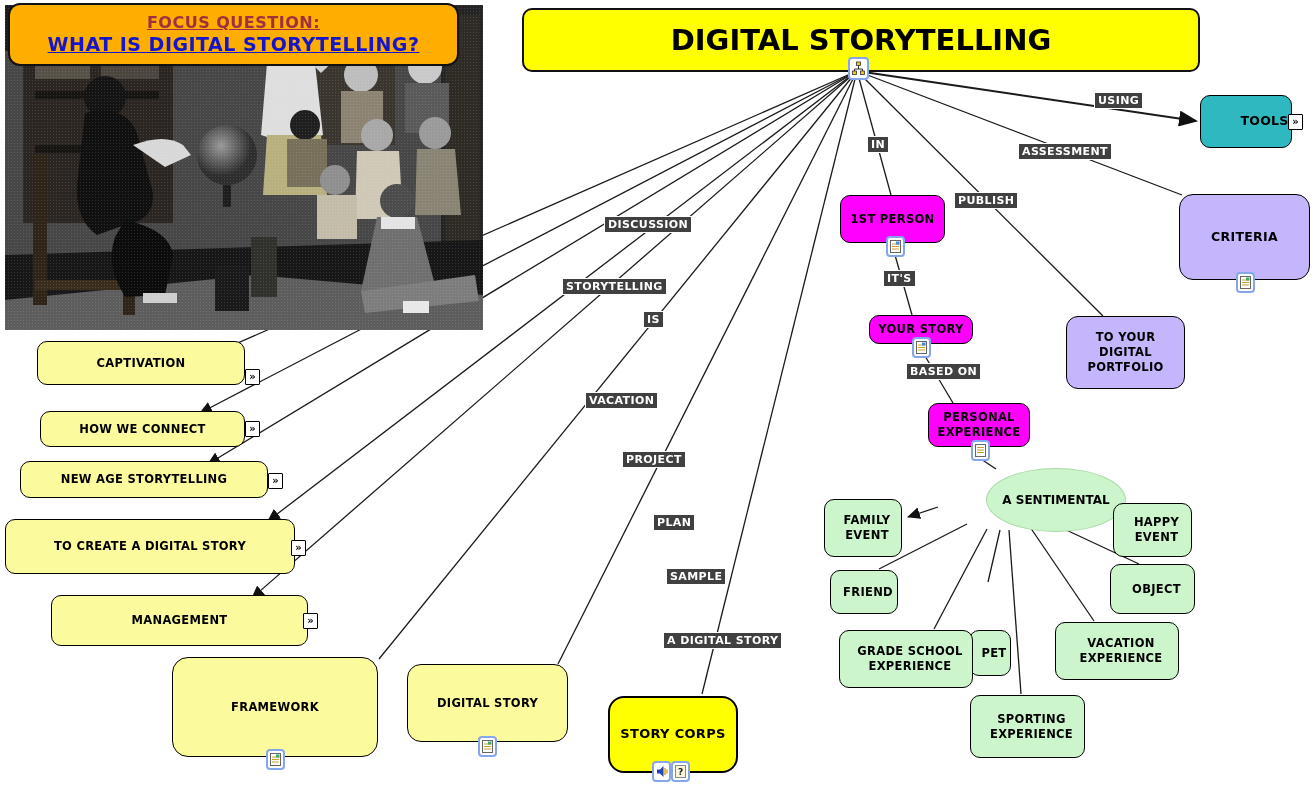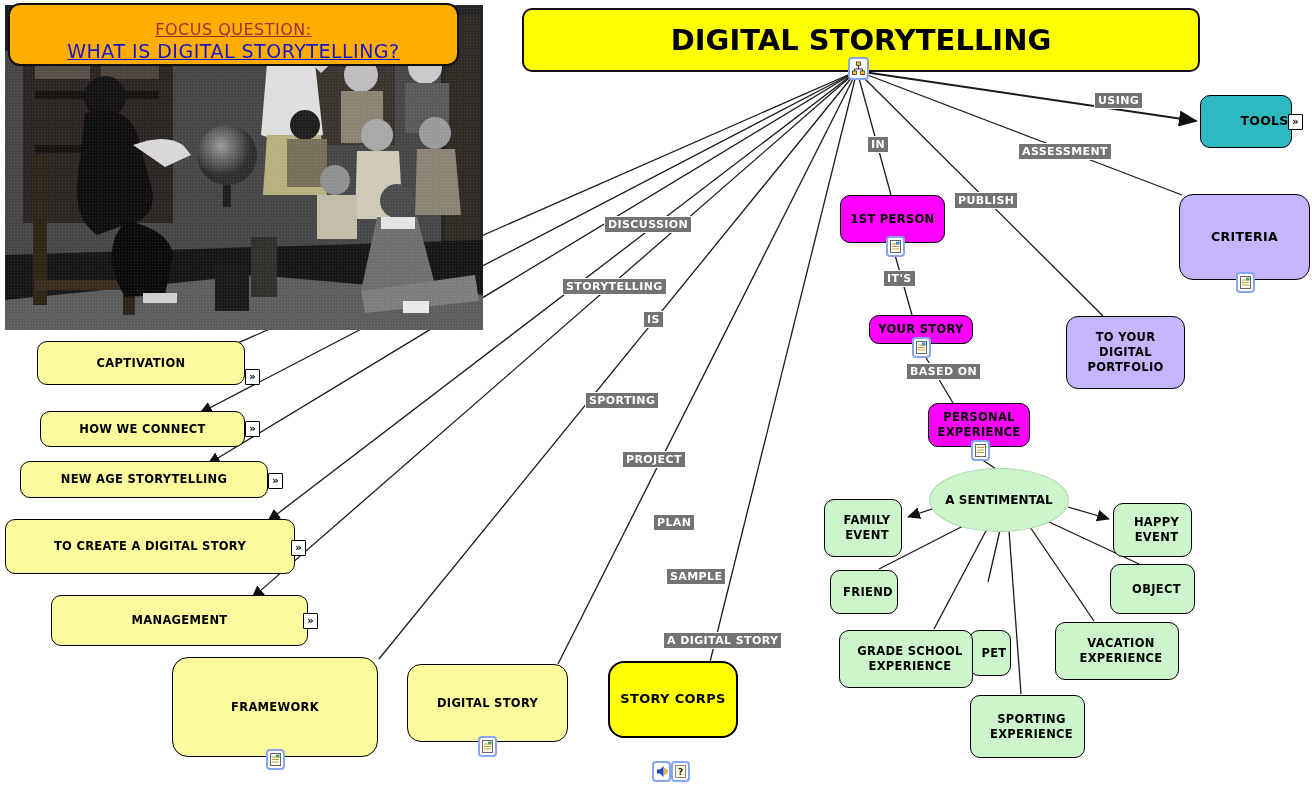--- a/index.html
+++ b/index.html
@@ -5,22 +5,22 @@
   html,body{margin:0;padding:0;background:#fff;}
   #canvas{
     position:relative;width:1312px;height:785px;overflow:hidden;background:#fff;
     font-family:"DejaVu Sans","Liberation Sans",sans-serif;
   }
   svg.wires{position:absolute;left:0;top:0;z-index:1;}
   .photo{position:absolute;left:5px;top:5px;width:478px;height:325px;z-index:2;}
   .focusbox{
     position:absolute;left:8px;top:3px;width:447px;height:59px;z-index:3;
     background:#FFAE00;border:2px solid #111;border-radius:12px;
-    display:flex;flex-direction:column;align-items:center;justify-content:flex-end;
-    text-align:center;font-weight:normal;line-height:1.25;
+    display:flex;flex-direction:column;align-items:center;justify-content:center;
+    text-align:center;font-weight:bold;line-height:1.25;
   }
   .focusbox .l1{font-size:16px;color:#A03040;text-decoration:underline;letter-spacing:.5px;}
   .focusbox .l2{font-size:19px;color:#1515CC;text-decoration:underline;letter-spacing:.5px;}
   .titlebox{
     position:absolute;left:522px;top:8px;width:674px;height:60px;z-index:3;
     background:#FFFF00;border:2px solid #111;border-radius:10px;
     display:flex;align-items:center;justify-content:center;
     font-size:29px;font-weight:bold;color:#000;letter-spacing:0px;white-space:nowrap;
   }
   .node{
@@ -34,21 +34,21 @@
   .magenta{background:#FF00FF;}
   .red{background:#c4b5fd;}
   .teal{background:#30B8C0;padding-left:43px;}
   .green{background:#CCF5CC;padding-left:14px;}
   .ellipse{
     position:absolute;z-index:3;background:#CCF5CC;border:1px solid #A9D9A9;
     border-radius:50%;display:flex;align-items:center;justify-content:center;
     font-weight:bold;font-size:12px;color:#000;text-align:center;
   }
   .linklabel{
-    position:absolute;z-index:4;background:#737373;color:#fff;
+    position:absolute;z-index:4;background:#404040;color:#fff;
     font-size:11px;font-weight:bold;padding:1px 3px;letter-spacing:.4px;
     border:1px solid #fff;white-space:nowrap;line-height:1.2;
   }
   .chev{
     position:absolute;z-index:4;width:13px;height:14px;background:#fff;
     border:1.5px solid #000;display:flex;align-items:center;justify-content:center;
     font-size:10px;font-weight:bold;color:#000;line-height:1;border-radius:1px;
   }
   .ricon{
     position:absolute;z-index:4;background:#fff;border:2px solid #86A6EC;border-radius:4px;
@@ -180,21 +180,21 @@
       <line x1="10.5" y1="8" x2="10.5" y2="10" stroke="#333" stroke-width="1"></line>
       <rect x="4.5" y="1" width="4" height="3.5" fill="#F5C518" stroke="#333" stroke-width="0.8"></rect>
       <rect x="0.5" y="10" width="4" height="3.5" fill="#F5C518" stroke="#333" stroke-width="0.8"></rect>
       <rect x="8.5" y="10" width="4" height="3.5" fill="#F5C518" stroke="#333" stroke-width="0.8"></rect>
     </svg>
   </div>
 
   <div class="linklabel" style="left:604px;top:216px;">DISCUSSION</div>
   <div class="linklabel" style="left:562px;top:278px;">STORYTELLING</div>
   <div class="linklabel" style="left:643px;top:311px;">IS</div>
-  <div class="linklabel" style="left:585px;top:392px;">SPORTING</div>
+  <div class="linklabel" style="left:585px;top:392px;">VACATION</div>
   <div class="linklabel" style="left:622px;top:451px;">PROJECT</div>
   <div class="linklabel" style="left:653px;top:514px;">PLAN</div>
   <div class="linklabel" style="left:666px;top:568px;">SAMPLE</div>
   <div class="linklabel" style="left:663px;top:632px;">A DIGITAL STORY</div>
   <div class="linklabel" style="left:867px;top:136px;">IN</div>
   <div class="linklabel" style="left:954px;top:192px;">PUBLISH</div>
   <div class="linklabel" style="left:1018px;top:143px;">ASSESSMENT</div>
   <div class="linklabel" style="left:1094px;top:92px;">USING</div>
   <div class="linklabel" style="left:883px;top:270px;">IT'S</div>
   <div class="linklabel" style="left:906px;top:363px;">BASED ON</div>
@@ -239,21 +239,21 @@
   <div class="ricon" style="left:478px;top:736px;">
     <svg width="11" height="13" viewBox="0 0 11 13">
         <rect x="0.5" y="0.5" width="10" height="12" fill="#fff" stroke="#666"></rect>
         <line x1="2" y1="4" x2="9" y2="4" stroke="#C8A028"></line>
         <line x1="2" y1="6.5" x2="9" y2="6.5" stroke="#C8A028"></line>
         <line x1="2" y1="9" x2="9" y2="9" stroke="#C8A028"></line>
         <rect x="6" y="1.5" width="3.5" height="3" fill="#44AA66"></rect>
       </svg>
   </div>
 
-  <div class="node bright" style="left:608px;top:661px;width:130px;height:77px;font-size:13px;text-align:right;">STORY CORPS</div>
+  <div class="node bright" style="left:608px;top:696px;width:130px;height:77px;font-size:13px;text-align:right;">STORY CORPS</div>
   <div class="ricon" style="left:652px;top:761px;">
     <svg width="12" height="13" viewBox="0 0 12 13">
         <polygon points="1,4.5 4,4.5 7.5,1 7.5,12 4,8.5 1,8.5" fill="#2244BB"></polygon>
         <line x1="9" y1="3" x2="9" y2="10" stroke="#D4A017" stroke-width="1.4"></line>
         <line x1="11" y1="4.5" x2="11" y2="8.5" stroke="#D4A017" stroke-width="1.4"></line>
       </svg>
   </div>
   <div class="ricon" style="left:671px;top:761px;">
     <svg width="11" height="13" viewBox="0 0 11 13">
         <rect x="0.5" y="0.5" width="10" height="12" fill="#FDF6D8" stroke="#888"></rect>
@@ -304,21 +304,21 @@
   <div class="node magenta" style="left:928px;top:403px;width:102px;height:44px;">PERSONAL EXPERIENCE</div>
   <div class="ricon" style="left:971px;top:440px;">
     <svg width="11" height="13" viewBox="0 0 11 13">
         <rect x="0.5" y="0.5" width="10" height="12" fill="#fff" stroke="#666"></rect>
         <line x1="2" y1="3.5" x2="9" y2="3.5" stroke="#C8A028"></line>
         <line x1="2" y1="6" x2="9" y2="6" stroke="#C8A028"></line>
         <line x1="2" y1="8.5" x2="9" y2="8.5" stroke="#C8A028"></line>
       </svg>
   </div>
 
-  <div class="ellipse" style="left:929px;top:468px;width:138px;height:62px;">A SENTIMENTAL</div>
+  <div class="ellipse" style="left:986px;top:468px;width:138px;height:62px;">A SENTIMENTAL</div>
 
   <div class="node green" style="left:824px;top:499px;width:78px;height:58px;">FAMILY EVENT</div>
   <div class="node green" style="left:1113px;top:503px;width:79px;height:54px;">HAPPY EVENT</div>
   <div class="node green" style="left:830px;top:570px;width:68px;height:44px;">FRIEND</div>
   <div class="node green" style="left:1110px;top:564px;width:85px;height:50px;">OBJECT</div>
   <div class="node green" style="left:969px;top:583px;width:42px;height:46px;margin-top:47px;">PET</div>
   <div class="node green" style="left:839px;top:630px;width:134px;height:58px;">GRADE SCHOOL EXPERIENCE</div>
   <div class="node green" style="left:1055px;top:622px;width:124px;height:58px;">VACATION EXPERIENCE</div>
   <div class="node green" style="left:970px;top:695px;width:115px;height:63px;">SPORTING EXPERIENCE</div>
 

